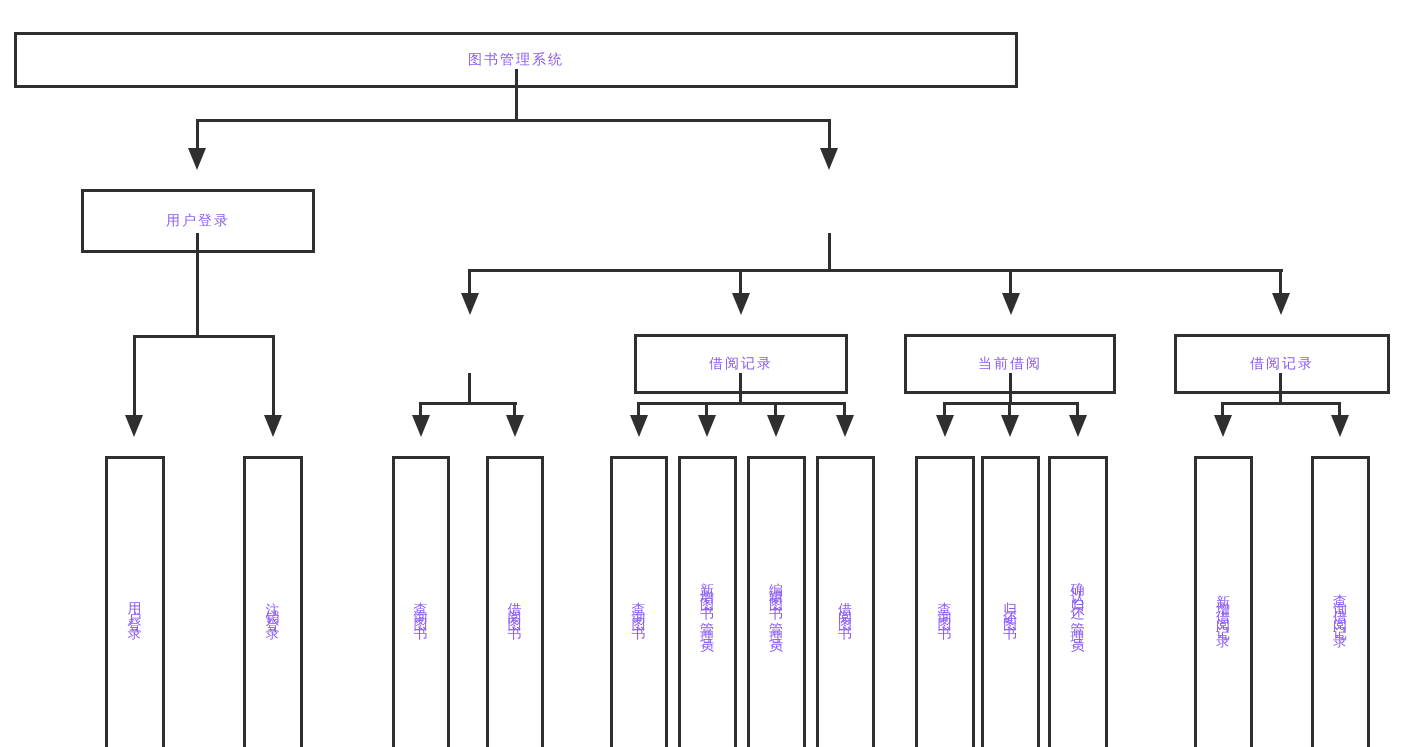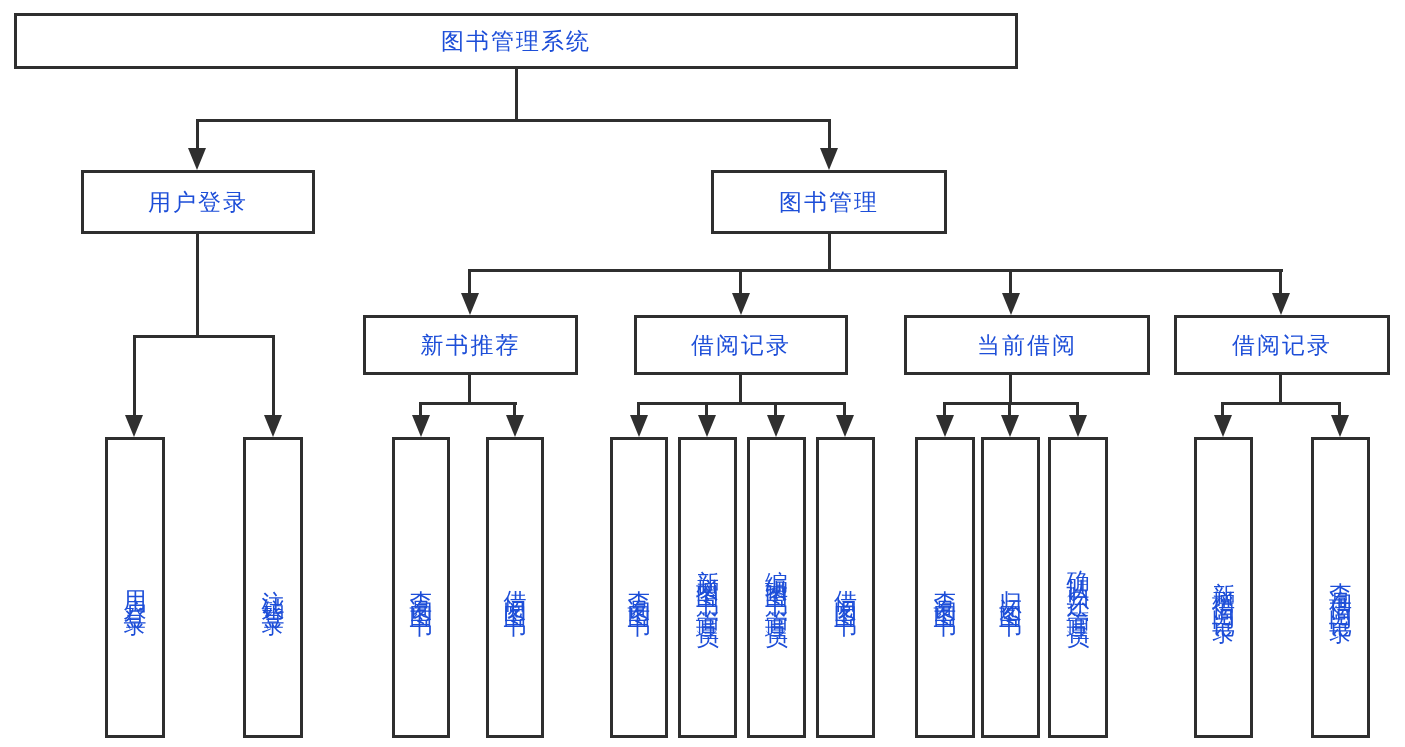--- a/index.html
+++ b/index.html
@@ -16,24 +16,25 @@
     font-family: "Liberation Sans", "DejaVu Sans", sans-serif;
   }
   .box {
     position: absolute;
     box-sizing: border-box;
     border: 3px solid #2f2f2f;
     background: #ffffff;
     display: flex;
     align-items: center;
     justify-content: center;
-    color: #1d4ed8;
-    font-size: 23px;
+    color: #8b5cf6;
+    font-size: 14px;
     letter-spacing: 2px;
     white-space: nowrap;
+    margin-top: 19px;
   }
   .box.v {
     writing-mode: vertical-rl;
     text-orientation: mixed;
     letter-spacing: 8px;
     line-height: 1;
     white-space: normal;
   }
   .hl, .vl {
     position: absolute;
@@ -67,43 +68,41 @@
   <div class="box" style="left:14px; top:13px; width:1004px; height:56px;">图书管理系统</div>
 
   <div class="vl" style="left:515px; top:69px; height:53px;"></div>
   <div class="hl" style="left:196px; top:119px; width:635px;"></div>
   <div class="vl" style="left:196px; top:119px; height:34px;"></div>
   <div class="arrow" style="left:188px; top:148px;"></div>
   <div class="vl" style="left:828px; top:119px; height:34px;"></div>
   <div class="arrow" style="left:820px; top:148px;"></div>
 
   <div class="box" style="left:81px; top:170px; width:234px; height:64px;">用户登录</div>
-  <div class="box" style="left:711px; top:170px; width:236px; height:64px;">图书管理</div>
 
   <div class="vl" style="left:196px; top:233px; height:105px;"></div>
   <div class="hl" style="left:133px; top:335px; width:142px;"></div>
   <div class="vl" style="left:133px; top:335px; height:84px;"></div>
   <div class="arrow" style="left:125px; top:415px;"></div>
   <div class="vl" style="left:272px; top:335px; height:84px;"></div>
   <div class="arrow" style="left:264px; top:415px;"></div>
 
   <div class="vl" style="left:828px; top:233px; height:39px;"></div>
   <div class="hl" style="left:468px; top:269px; width:815px;"></div>
   <div class="vl" style="left:468px; top:269px; height:26px;"></div>
   <div class="arrow" style="left:461px; top:293px;"></div>
   <div class="vl" style="left:739px; top:269px; height:26px;"></div>
   <div class="arrow" style="left:732px; top:293px;"></div>
   <div class="vl" style="left:1009px; top:269px; height:26px;"></div>
   <div class="arrow" style="left:1002px; top:293px;"></div>
   <div class="vl" style="left:1279px; top:269px; height:26px;"></div>
   <div class="arrow" style="left:1272px; top:293px;"></div>
 
-  <div class="box" style="left:363px; top:315px; width:215px; height:60px;">新书推荐</div>
   <div class="box" style="left:634px; top:315px; width:214px; height:60px;">借阅记录</div>
-  <div class="box" style="left:904px; top:315px; width:246px; height:60px;">当前借阅</div>
+  <div class="box" style="left:904px; top:315px; width:212px; height:60px;">当前借阅</div>
   <div class="box" style="left:1174px; top:315px; width:216px; height:60px;">借阅记录</div>
 
   <div class="vl" style="left:468px; top:373px; height:32px;"></div>
   <div class="hl" style="left:419px; top:402px; width:98px;"></div>
   <div class="vl" style="left:419px; top:402px; height:15px;"></div>
   <div class="arrow" style="left:412px; top:415px;"></div>
   <div class="vl" style="left:513px; top:402px; height:15px;"></div>
   <div class="arrow" style="left:506px; top:415px;"></div>
 
   <div class="vl" style="left:739px; top:373px; height:32px;"></div>

